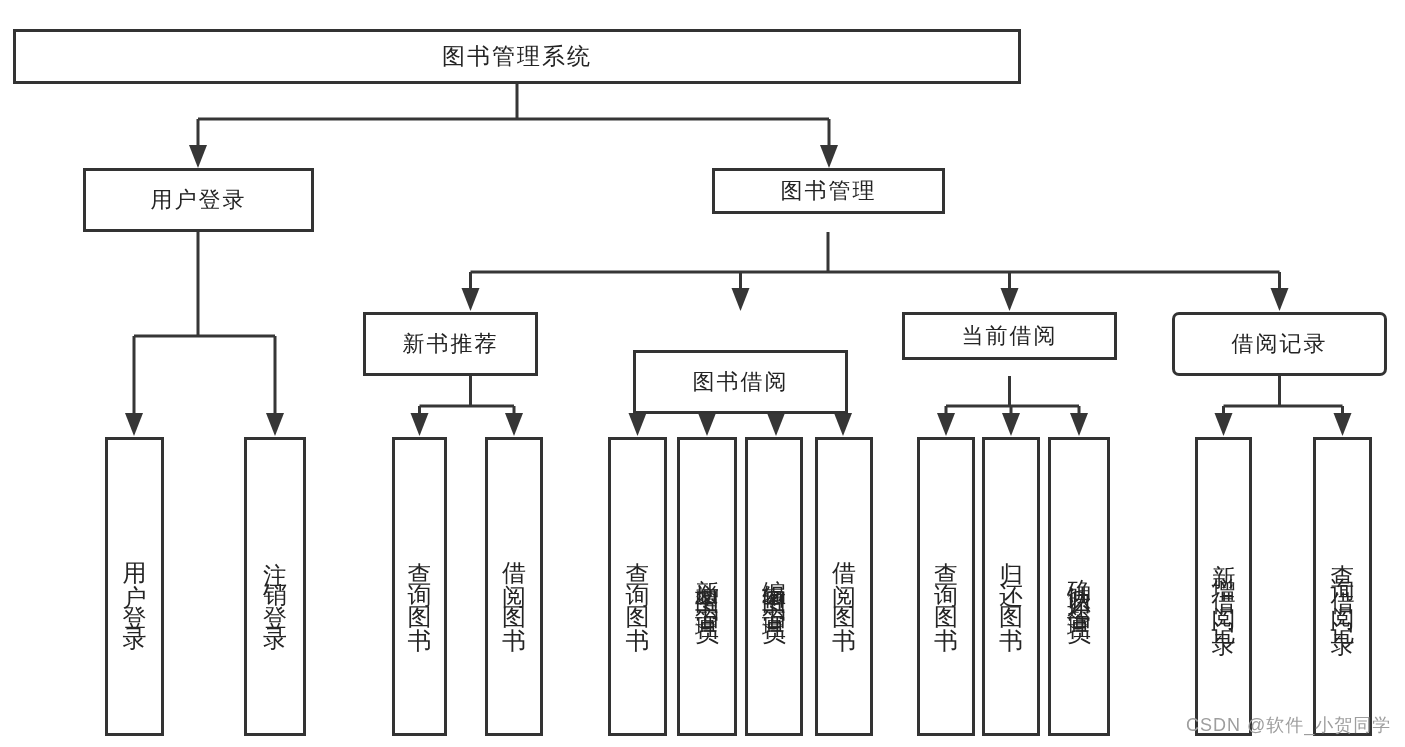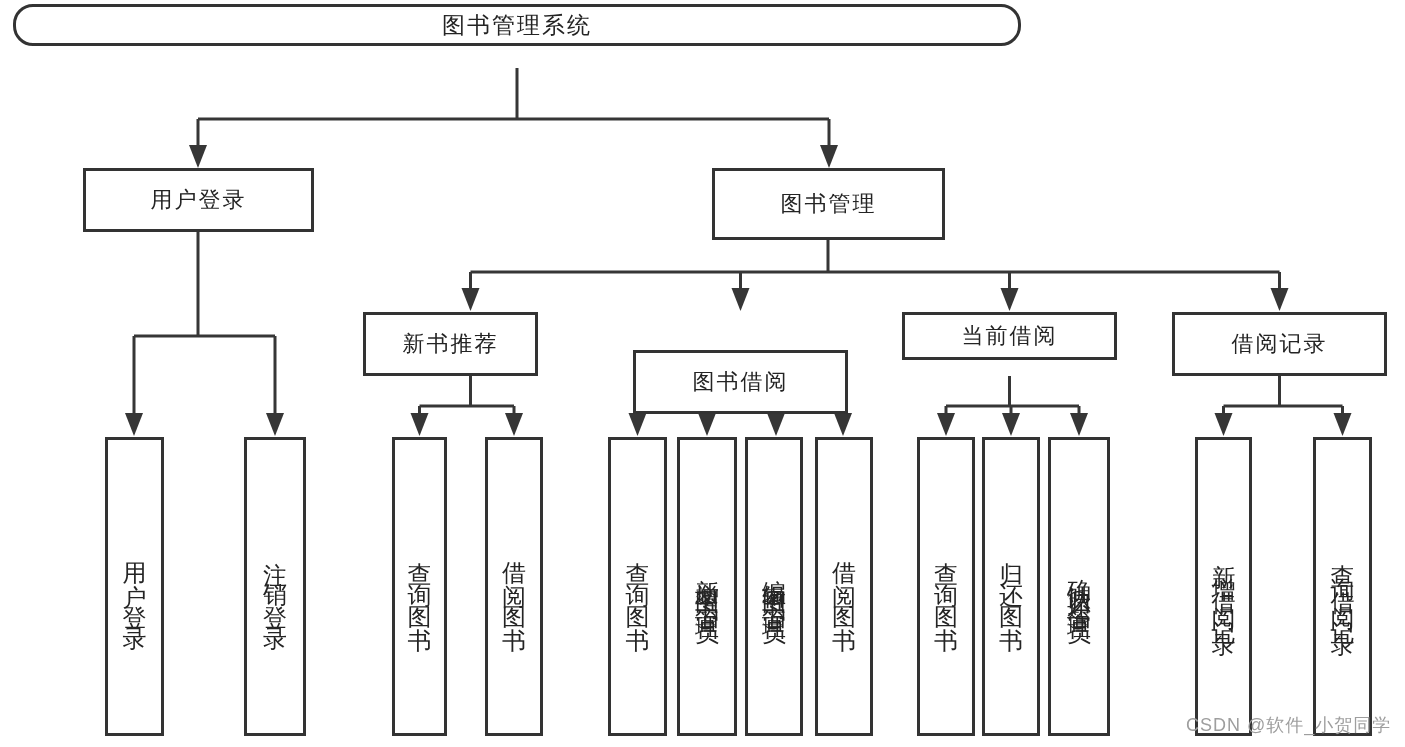--- a/index.html
+++ b/index.html
@@ -108,41 +108,41 @@
       <polygon points="1070,413 1088,413 1079,436"></polygon>
     </g>
 
     <g>
       <path d="M1279.5 376 V406 M1223.5 406 H1342.5 M1223.5 406 V416 M1342.5 406 V416"></path>
       <polygon points="1214.5,413 1232.5,413 1223.5,436"></polygon>
       <polygon points="1333.5,413 1351.5,413 1342.5,436"></polygon>
     </g>
   </svg>
 
-  <div class="box h root" style="left:13px; top:4px; width:1008px; height:42px;border-radius:20px;">
+  <div class="box h root" style="left:13px; top:29px; width:1008px; height:55px;">
     <span>图书管理系统</span>
   </div>
 
   <div class="box h" style="left:83px; top:168px; width:231px; height:64px;">
     <span>用户登录</span>
   </div>
-  <div class="box h" style="left:712px; top:168px; width:233px; height:72px;">
+  <div class="box h" style="left:712px; top:168px; width:233px; height:46px;">
     <span>图书管理</span>
   </div>
 
   <div class="box h" style="left:363px; top:312px; width:175px; height:64px;">
     <span>新书推荐</span>
   </div>
   <div class="box h" style="left:633px; top:312px; width:215px; height:64px;margin-top:38px;">
     <span>图书借阅</span>
   </div>
   <div class="box h" style="left:902px; top:312px; width:215px; height:48px;">
     <span>当前借阅</span>
   </div>
-  <div class="box h" style="left:1172px; top:312px; width:215px; height:64px;">
+  <div class="box h" style="left:1172px; top:312px; width:215px; height:64px;border-radius:7px;">
     <span>借阅记录</span>
   </div>
 
   <div class="box v" style="left:105px; top:437px; width:59px; height:299px;">
     <span style="letter-spacing: 22px;">用户登录</span>
   </div>
   <div class="box v" style="left:244px; top:437px; width:62px; height:299px;">
     <span style="letter-spacing: 22px;">注销登录</span>
   </div>
 

